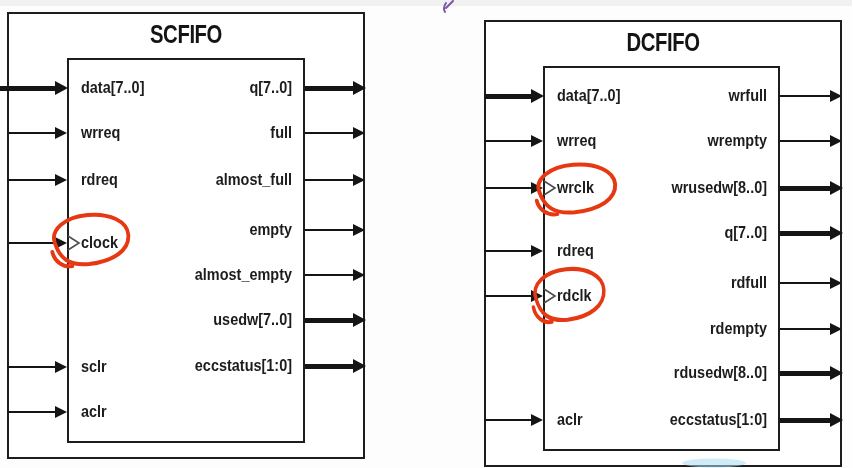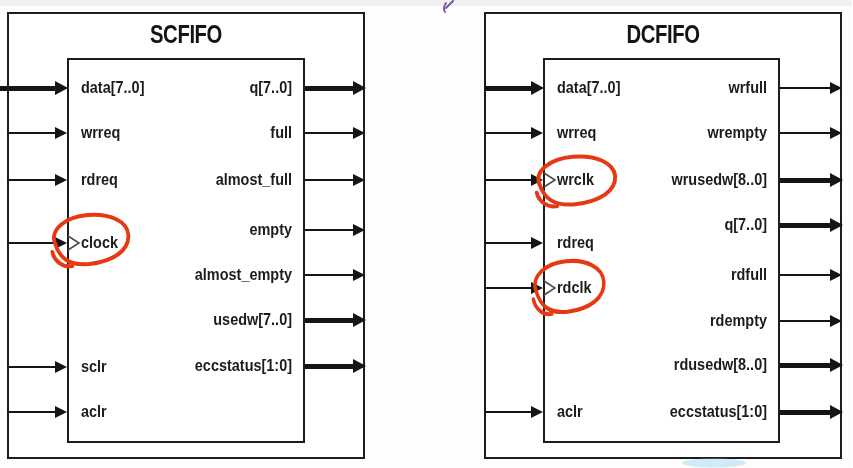--- a/index.html
+++ b/index.html
@@ -6,21 +6,21 @@
   .stage {
     position:relative; width:852px; height:468px;
     background:#fdfdfd; overflow:hidden;
     font-family:"Liberation Sans", sans-serif;
   }
   .topband { position:absolute; left:0; top:0; width:853px; height:6px; background:#f1f1f1; }
 
   
   .block { position:absolute; top:12px; width:358px; height:447px; }
   .blk-l { left:7px; }
-  .blk-r { left:484px; }
+  .blk-r { left:484px;margin-top:8px; }
   .outerbox { position:absolute; inset:0; border:2px solid #1d1d1d; box-sizing:border-box; background:#fff; }
   .title {
     position:absolute; top:8px; left:0; width:100%; text-align:center;
     font-size:26px; font-weight:bold; color:#141414; line-height:28px;
     transform:scaleX(.78); letter-spacing:-.5px;
   }
   .innerbox { position:absolute; border:2px solid #1d1d1d; box-sizing:border-box; background:#fff; }
   .blk-l .innerbox { left:60px; top:46px; width:238px; height:385px; }
   .blk-r .innerbox { left:59px; top:46px; width:237px; height:385px; }
 

